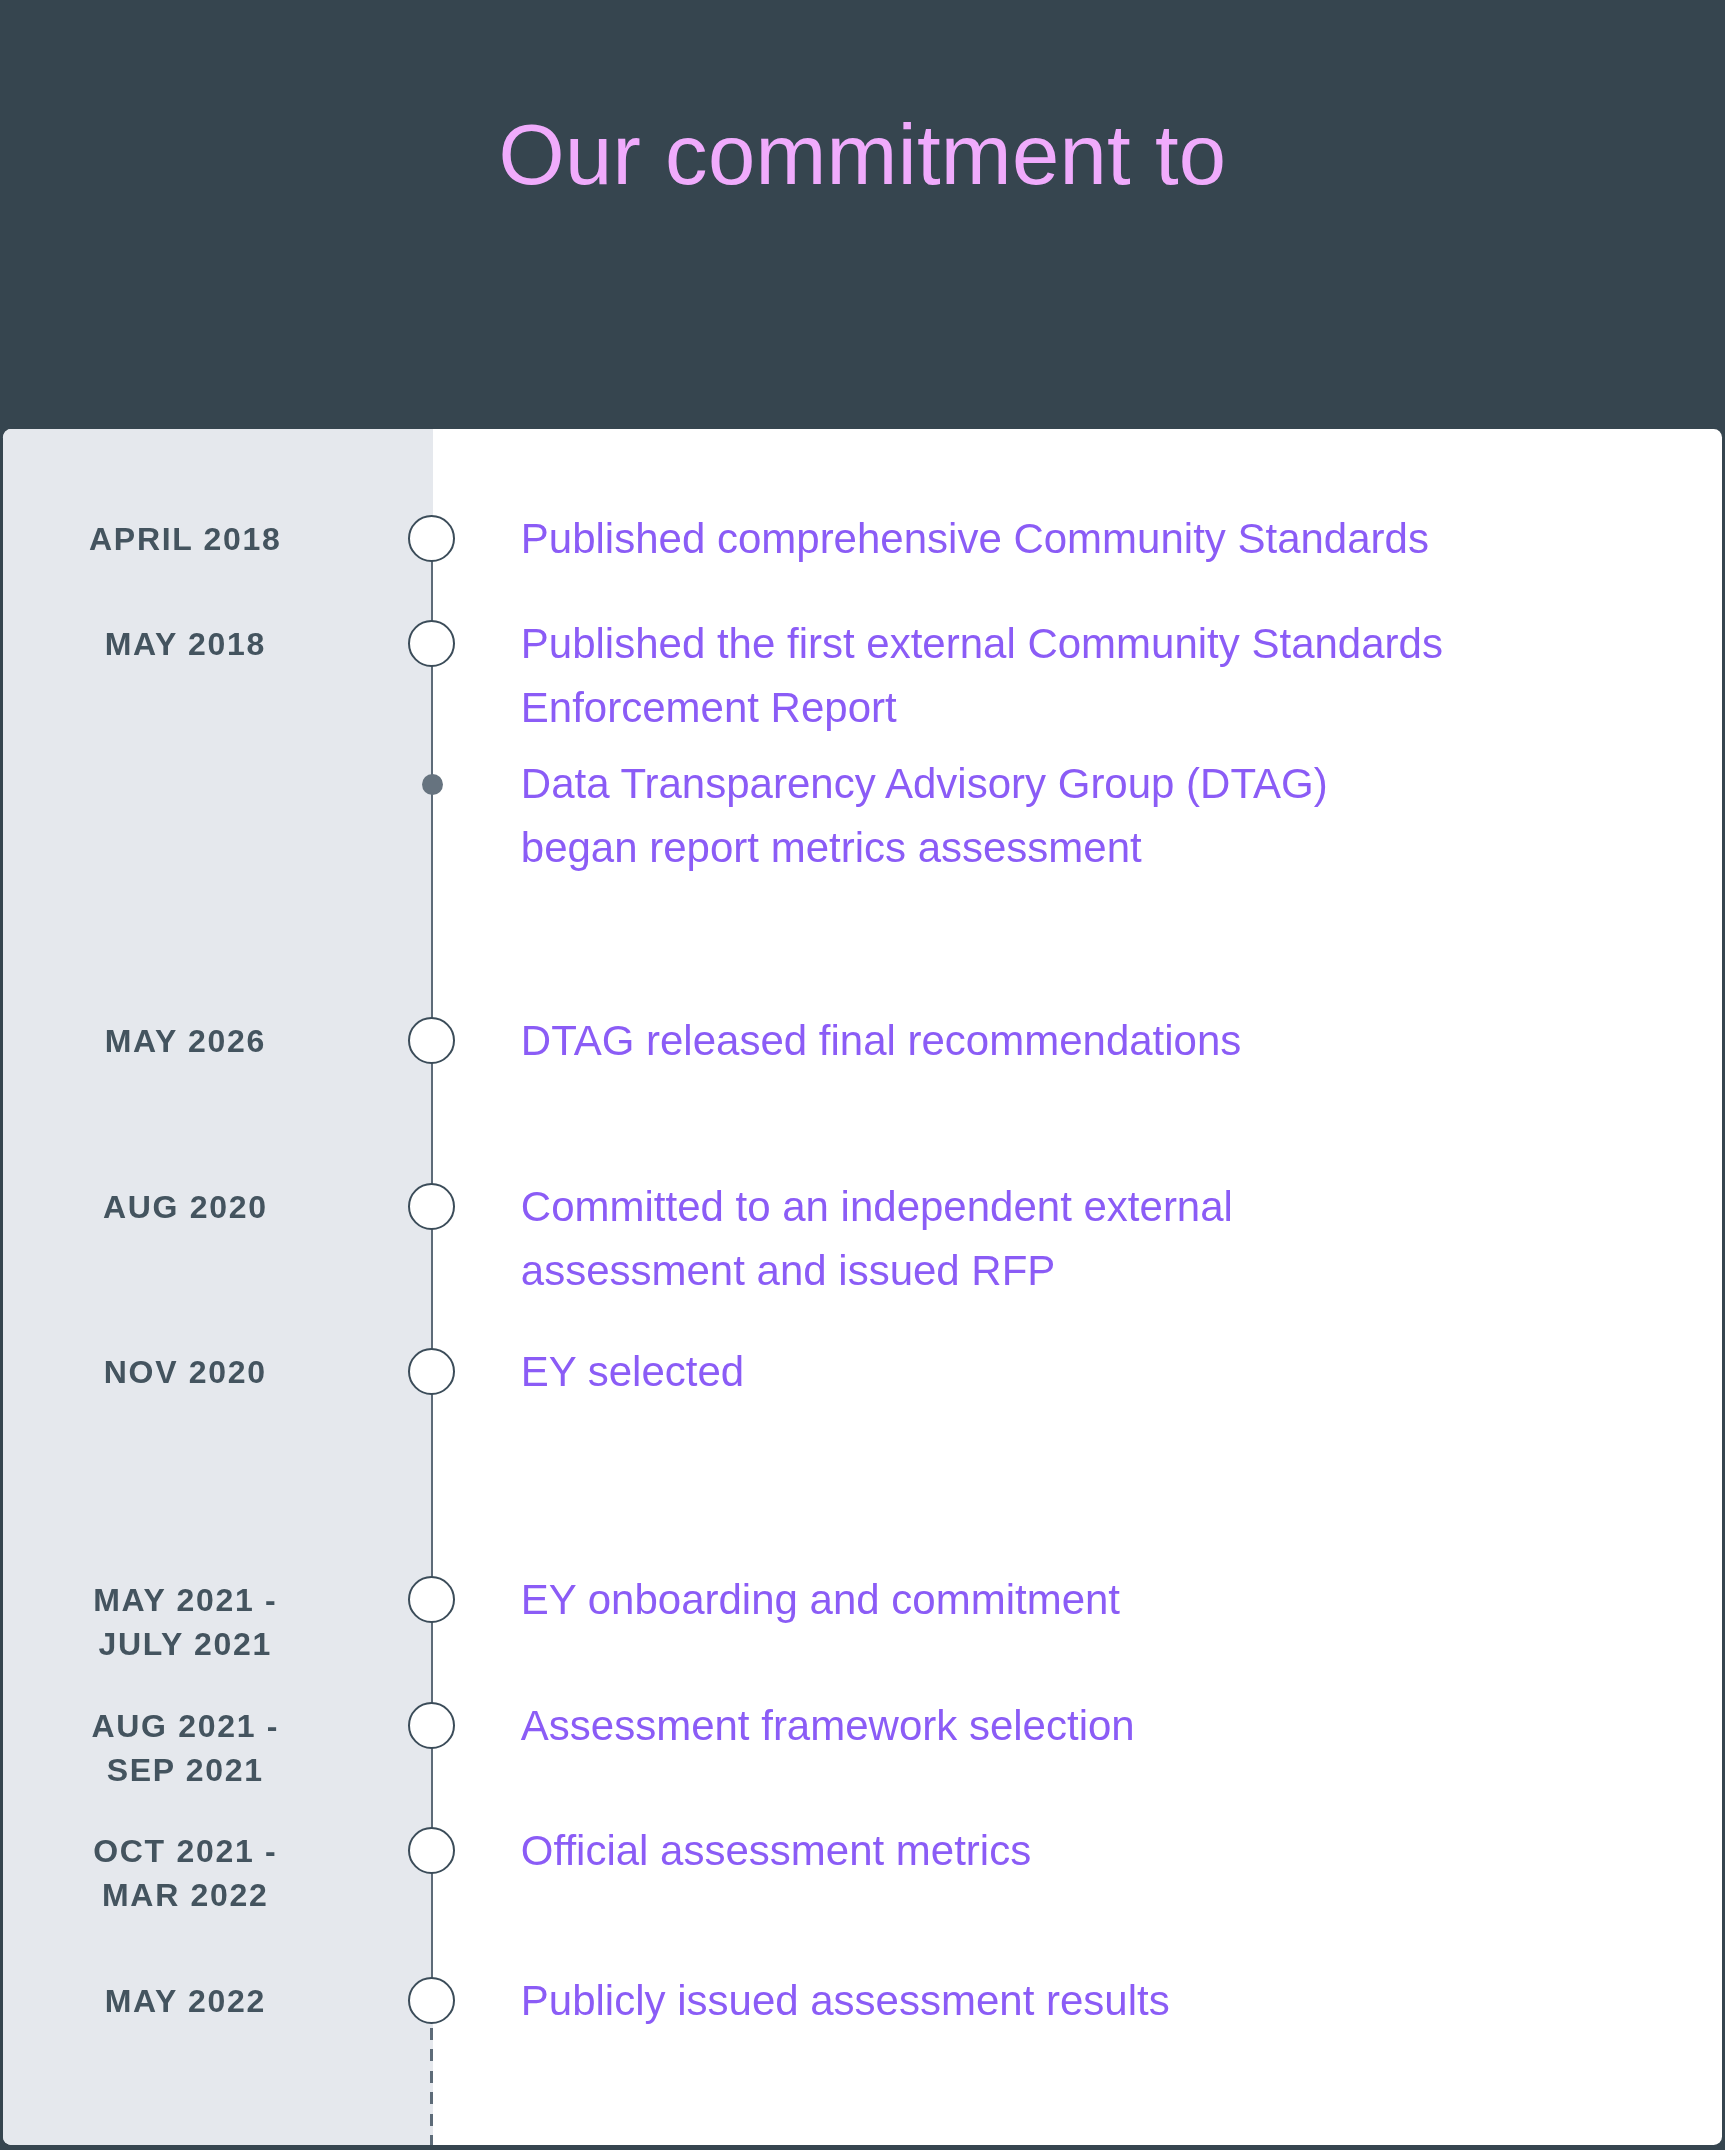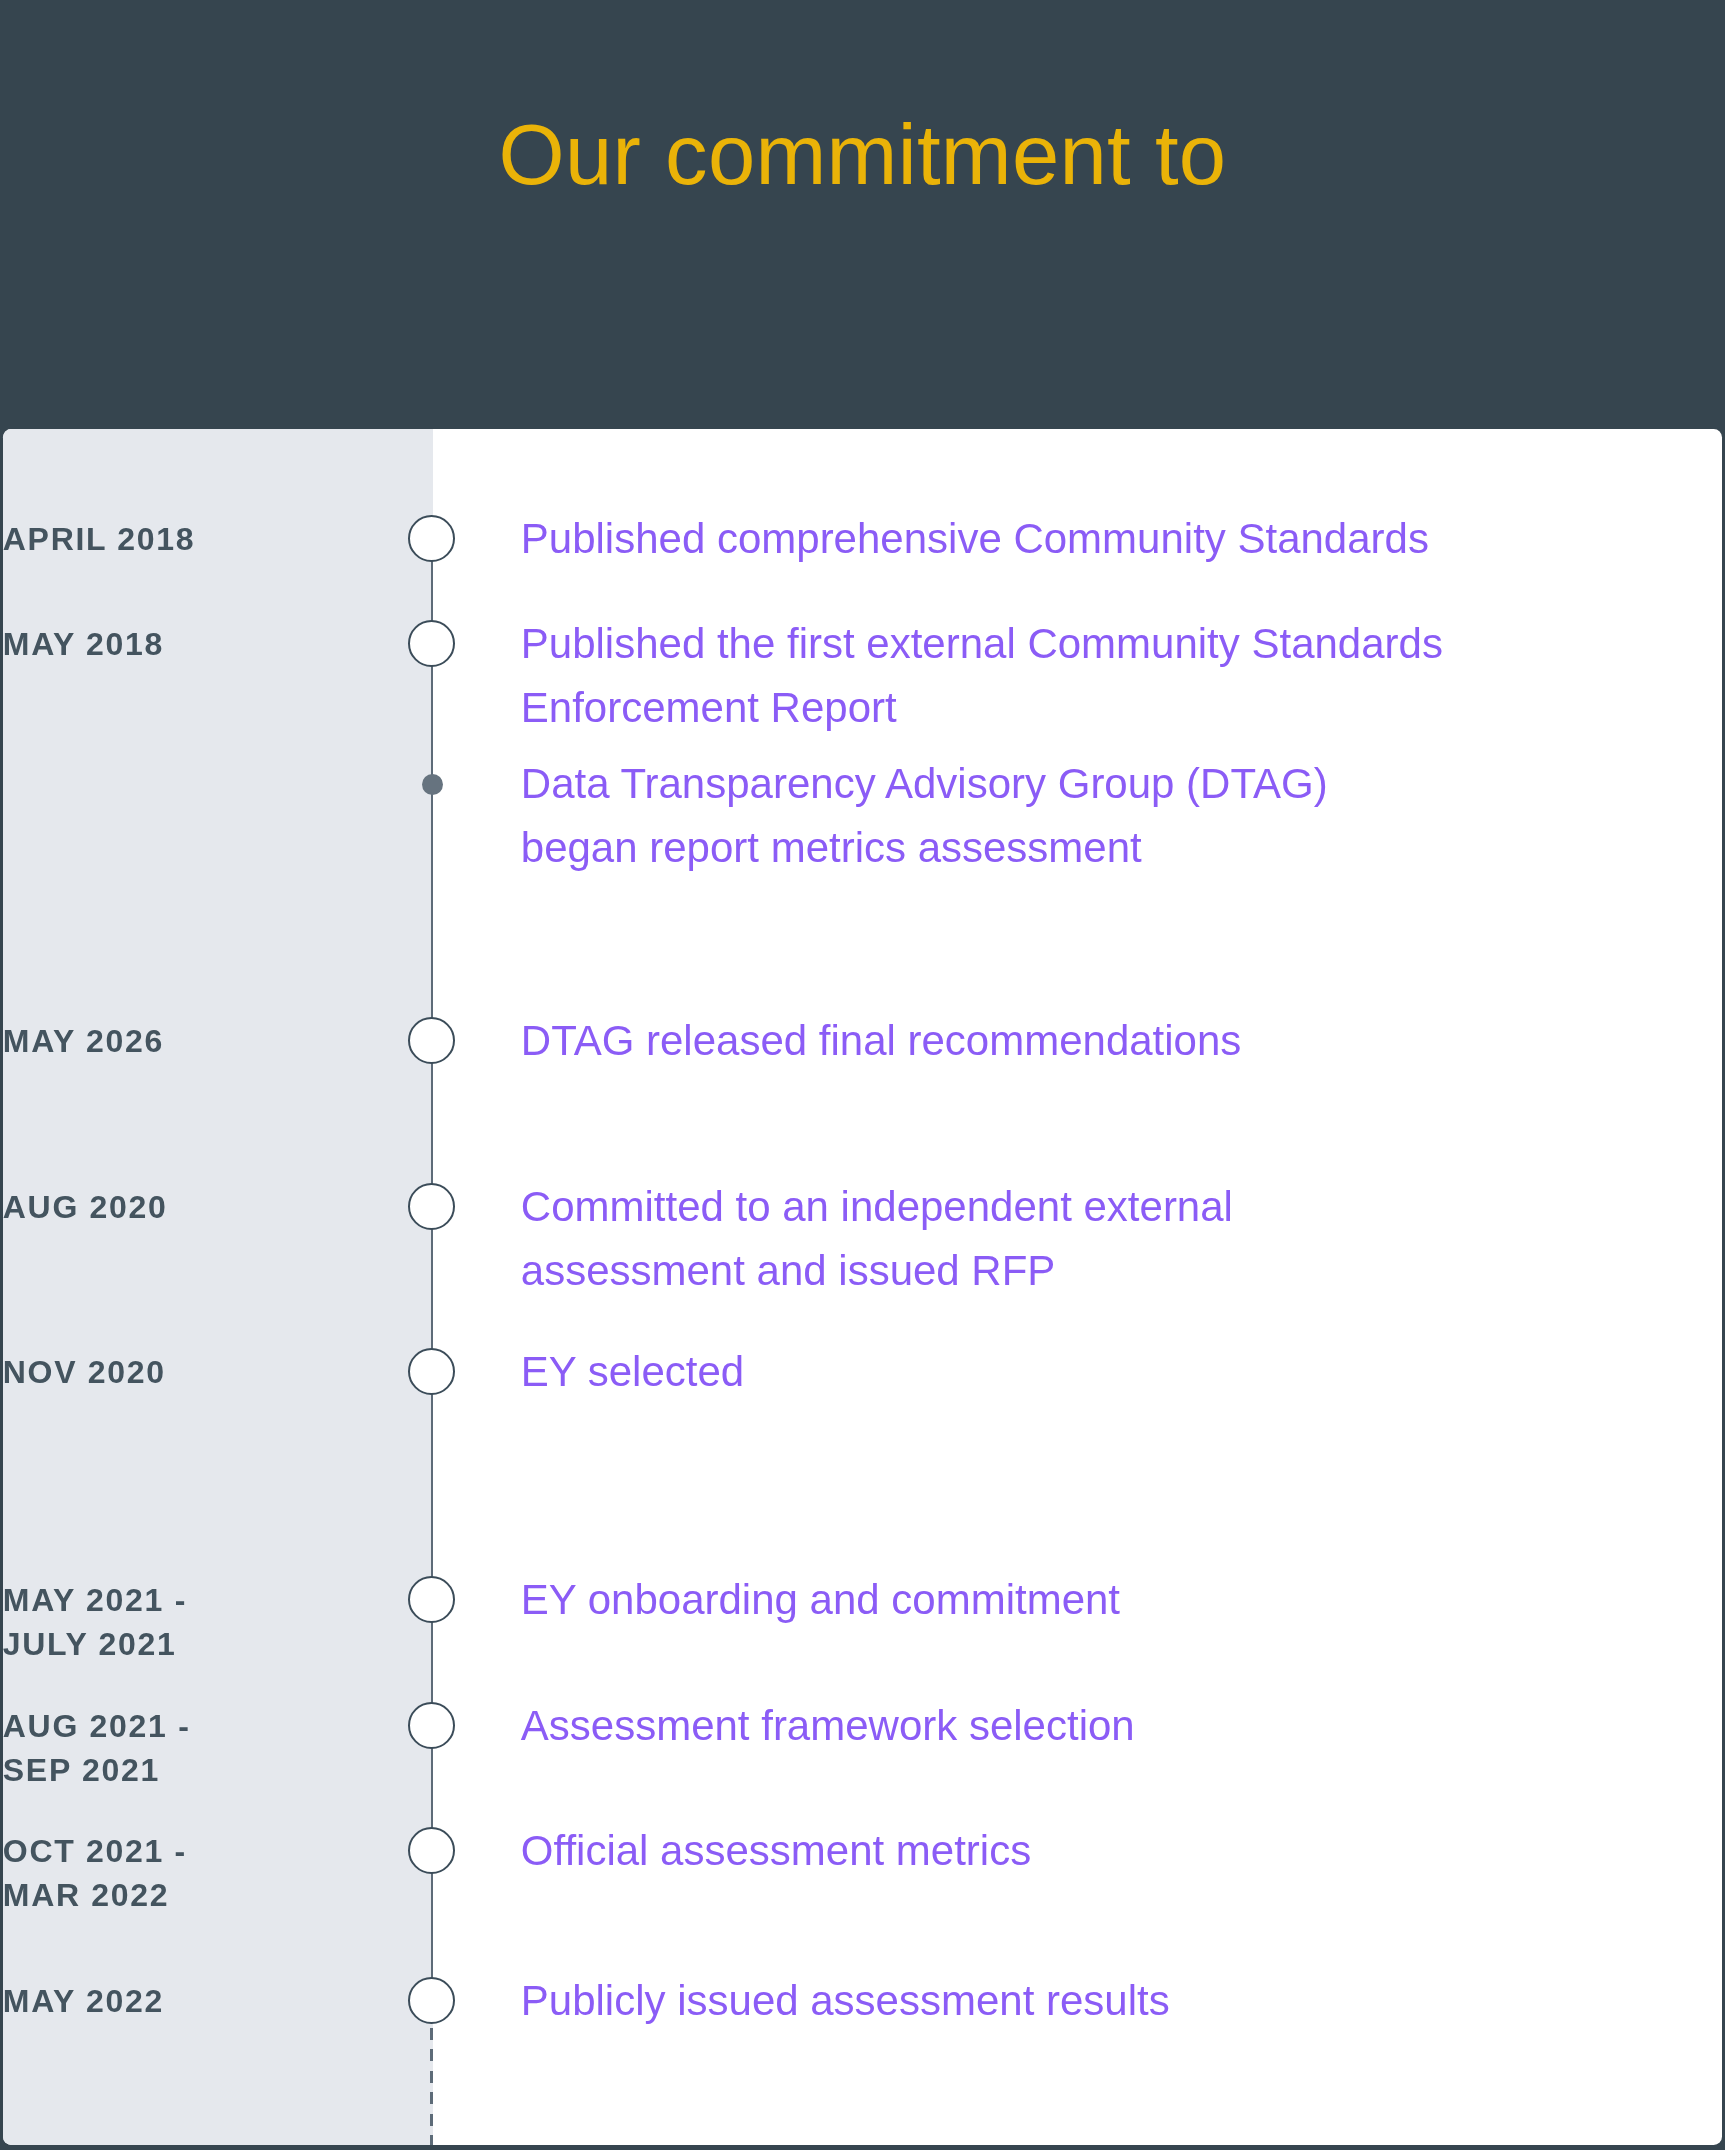--- a/index.html
+++ b/index.html
@@ -18,21 +18,21 @@
     top: 0; left: 0;
     width: 100%;
     height: 429px;
   }
   .title {
     position: absolute;
     top: 89px;
     left: 0;
     width: 100%;
     text-align: center;
-    color: #eab308;
+    color: #f0abfc;
     font-size: 85px;
     font-weight: 500;
     line-height: 132px;
     letter-spacing: 0.3px;
   }
 
   
   .card {
     position: absolute;
     left: 2.8px;
@@ -71,21 +71,21 @@
     position: absolute;
     left: 0;
     width: 100%;
     height: 0;
   }
   .date {
     position: absolute;
     left: 0;
     top: -22px;
     width: 365px;
-    text-align: left;
+    text-align: center;
     font-size: 32px;
     font-weight: 700;
     letter-spacing: 1.7px;
     line-height: 44px;
     color: #44545f;
     white-space: pre-line;
   }
   .text {
     position: absolute;
     left: 518px;

